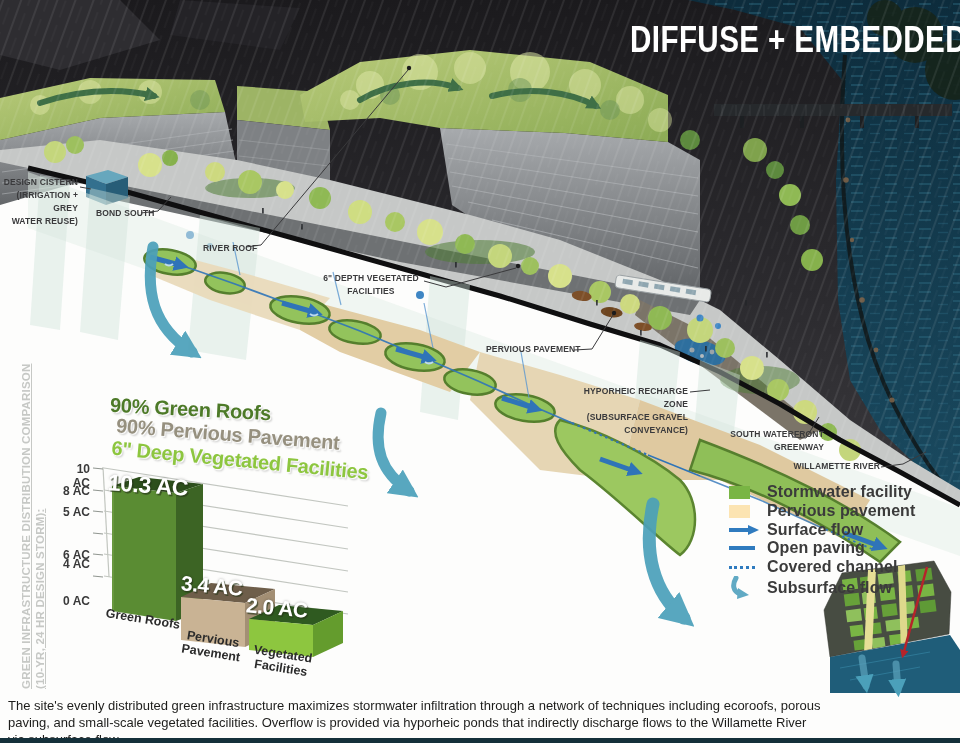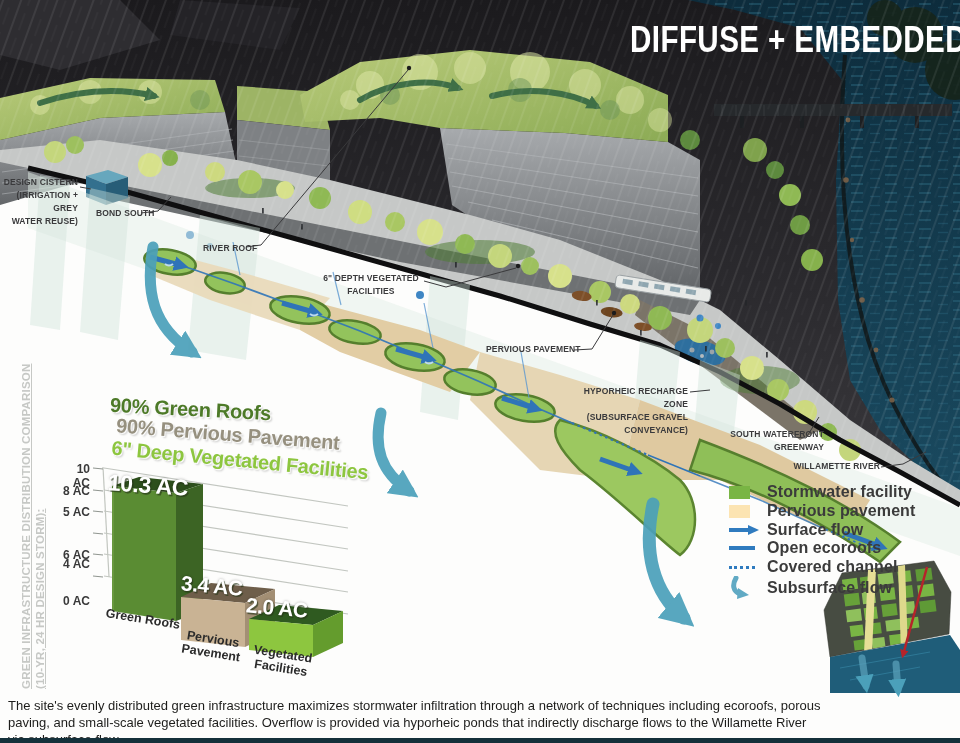--- a/index.html
+++ b/index.html
@@ -480,21 +480,21 @@
             <line x1="0" y1="5" x2="20" y2="5" stroke="#2f7bbf" stroke-width="4"></line>
             <polygon points="19,0 30,5 19,10" fill="#2f7bbf"></polygon>
           </svg>
       </span>
       <span class="ltext">Surface flow</span>
     </div>
     <div class="lrow">
       <span class="lic">
           <span style="width:26px;height:4px;background:#2f7bbf;display:inline-block;"></span>
         </span>
-      <span class="ltext">Open ecoroofs</span>
+      <span class="ltext">Open paving</span>
     </div>
     <div class="lrow">
       <span class="lic">
           <span style="width:26px;border-top:3px dotted #2f7bbf;display:inline-block;"></span>
         </span>
       <span class="ltext">Covered channel</span>
     </div>
     <div class="lrow" style="height:24px;">
       <span class="lic">
         <svg width="26" height="24" viewBox="0 0 26 24">

